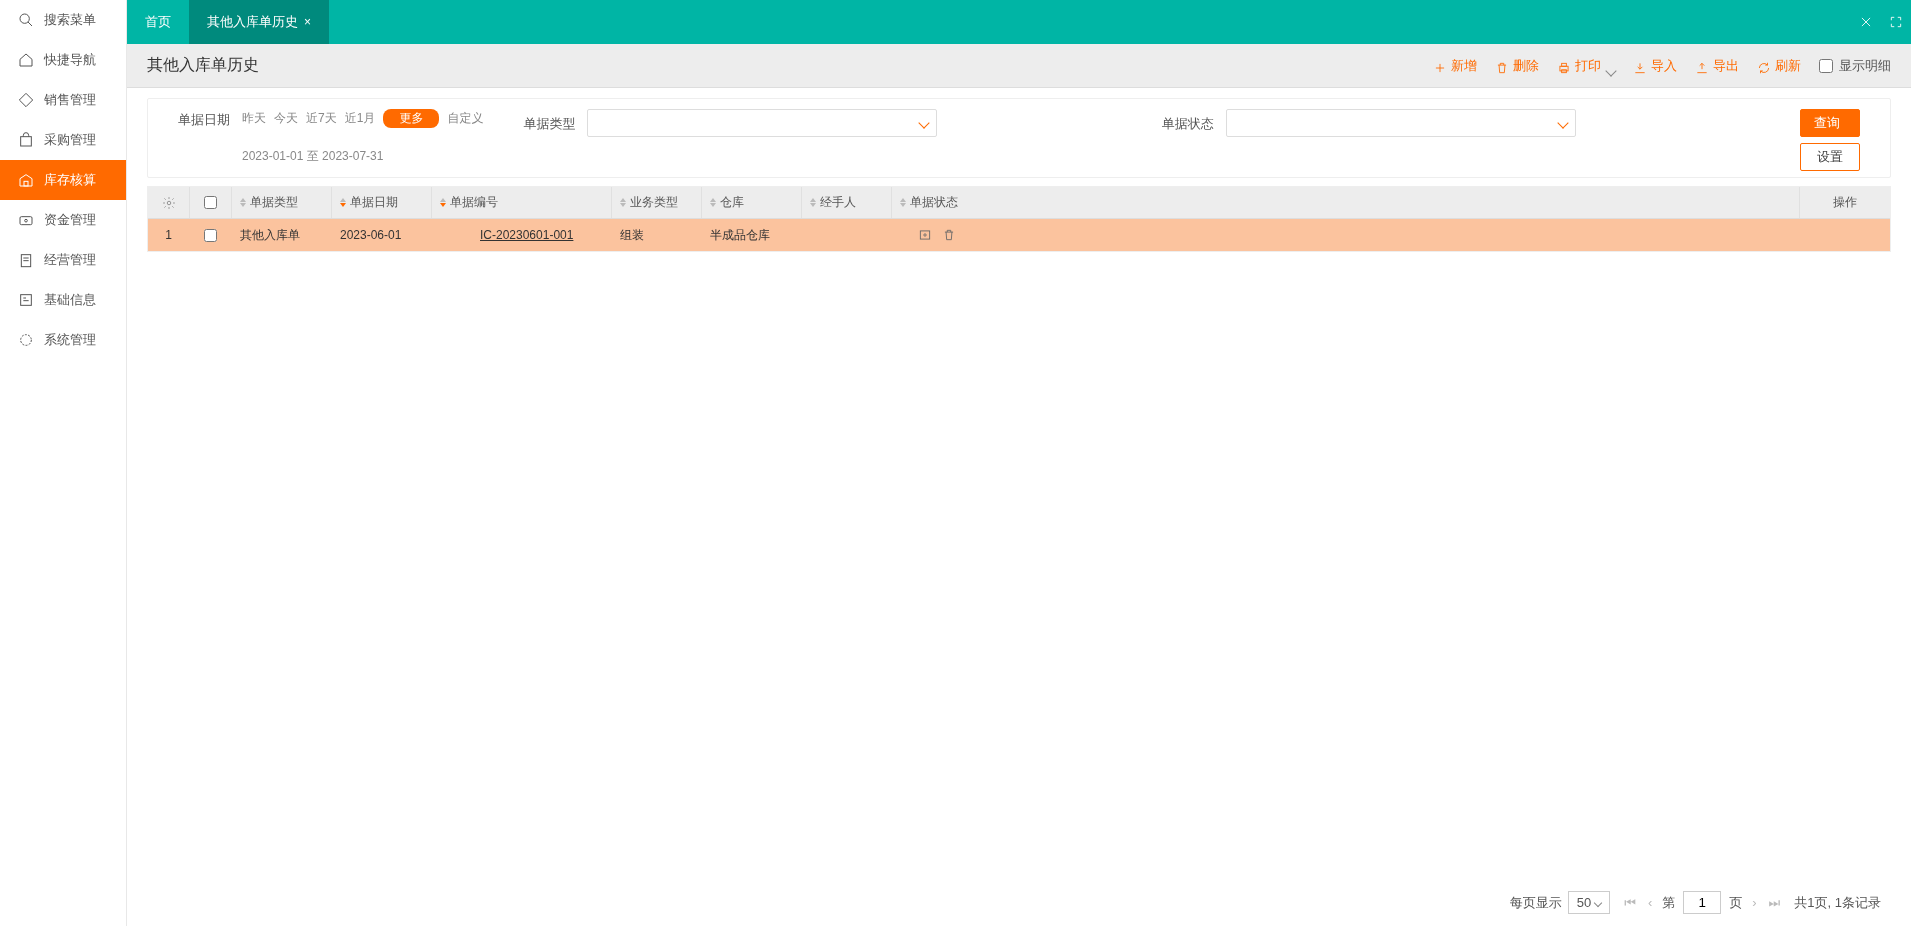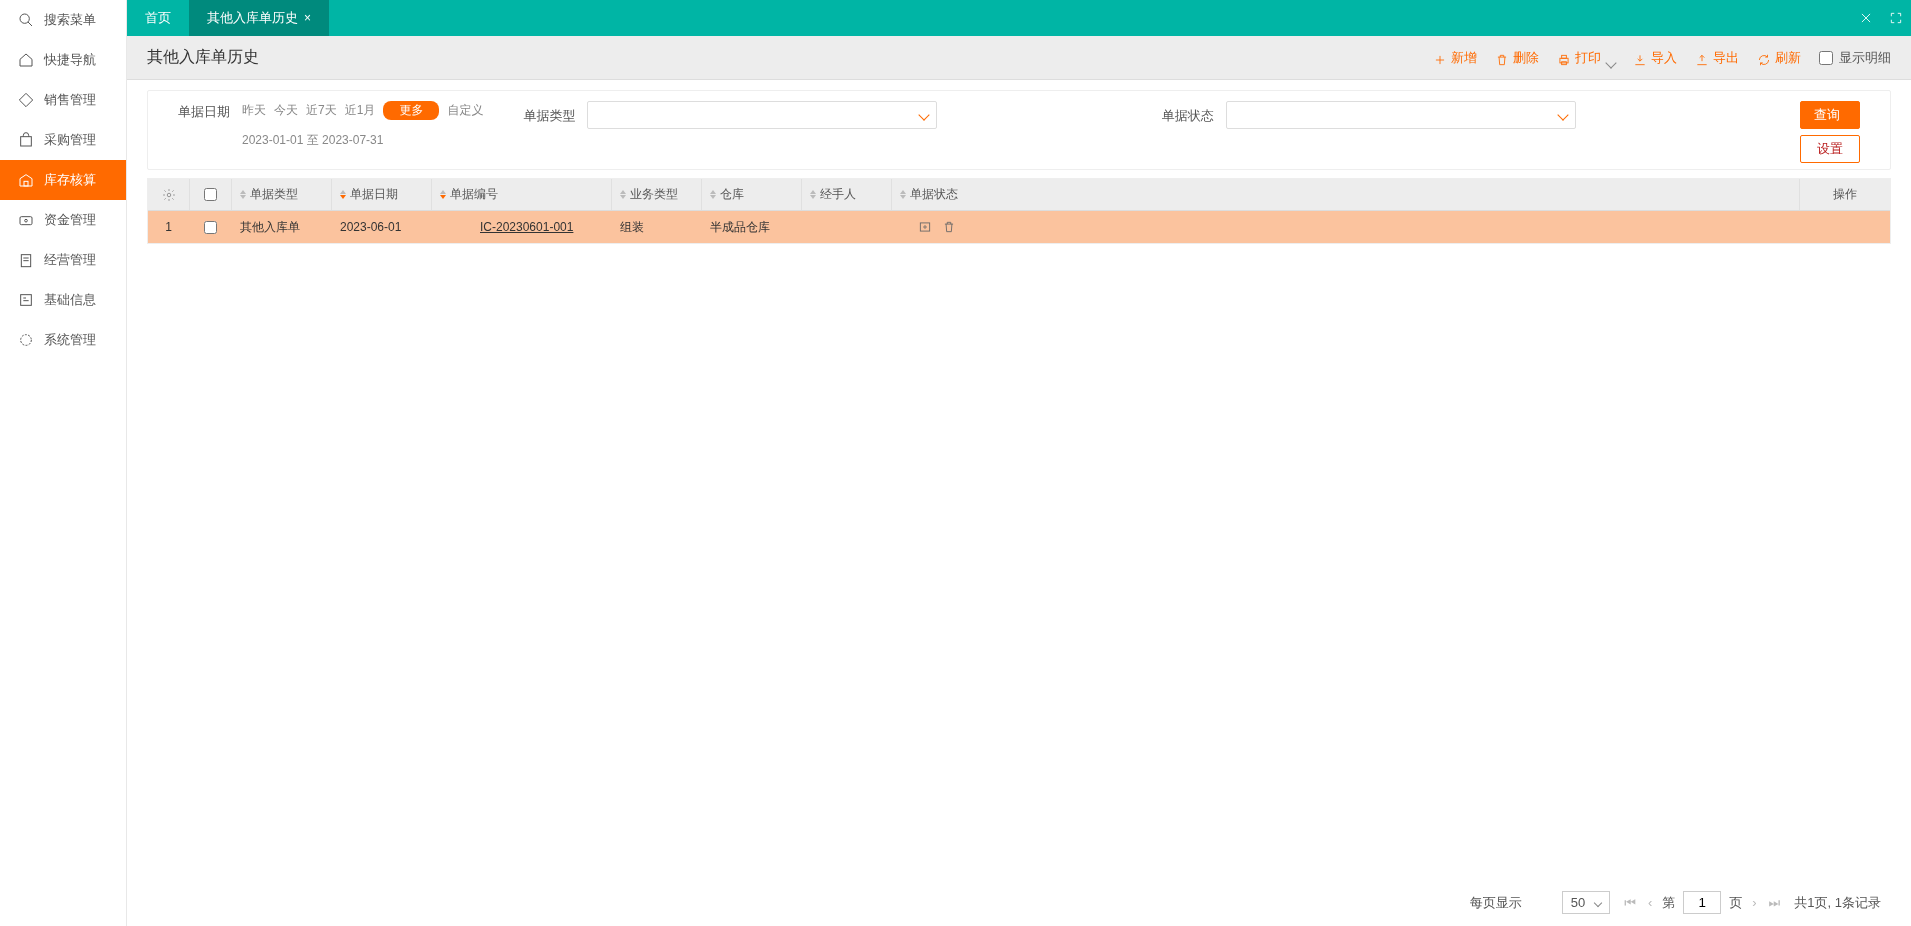--- a/index.html
+++ b/index.html
@@ -11,21 +11,21 @@
     .sidebar { width: 127px; background: #fff; border-right: 1px solid #e8e8e8; flex-shrink: 0; }
     .sidebar-item { display: flex; align-items: center; height: 40px; padding: 0 18px; cursor: pointer; color: #555; gap: 10px; }
     .sidebar-item.active { background: #ff6a00; color: #fff; }
     .sidebar-item .icon { width: 16px; height: 16px; display: inline-flex; align-items: center; justify-content: center; }
     .sidebar-item svg { width: 16px; height: 16px; stroke: currentColor; fill: none; stroke-width: 1.5; }
     
     
     .main { flex: 1; display: flex; flex-direction: column; min-width: 0; }
     
     
-    .tabbar { height: 36px; background: #00b5a5; display: flex; align-items: stretch; color: #fff; }
+    .tabbar { height: 44px; background: #00b5a5; display: flex; align-items: stretch; color: #fff; }
     .tab { display: flex; align-items: center; padding: 0 18px; cursor: pointer; font-size: 13px; gap: 6px; }
     .tab.home { background: #00b5a5; }
     .tab.active { background: #008a7d; }
     .tab .close { font-size: 12px; cursor: pointer; }
     .tabbar-spacer { flex: 1; }
     .tabbar-btn { width: 30px; display: flex; align-items: center; justify-content: center; cursor: pointer; }
     .tabbar-btn svg { width: 14px; height: 14px; stroke: #fff; fill: none; stroke-width: 1.5; }
     
     
     .page-header { height: 44px; background: #ededed; display: flex; align-items: center; padding: 0 20px; justify-content: space-between; border-bottom: 1px solid #ddd; }
@@ -35,33 +35,33 @@
     .header-action svg { width: 14px; height: 14px; stroke: #ff6a00; fill: none; stroke-width: 1.5; }
     .header-action .caret { width: 8px; height: 8px; border-left: 1.5px solid #888; border-bottom: 1.5px solid #888; transform: rotate(-45deg); margin-left: 2px; }
     .header-checkbox { display: flex; align-items: center; gap: 6px; color: #555; }
     .header-checkbox input { width: 14px; height: 14px; }
     
     
     .filter-panel { background: #fff; margin: 10px 20px 0 20px; border: 1px solid #eee; border-radius: 2px; }
     .filter-row { display: flex; padding: 10px 30px 6px 30px; gap: 40px; align-items: flex-start; }
     .filter-group { display: flex; align-items: flex-start; gap: 12px; }
     .filter-label { color: #555; padding-top: 2px; white-space: nowrap; }
-    .date-shortcuts { display: flex; flex-direction: column; gap: 12px; }
+    .date-shortcuts { display: flex; flex-direction: column; gap: 20px; }
     .shortcuts-line { display: flex; gap: 8px; align-items: center; }
     .shortcut { color: #888; cursor: pointer; font-size: 12px; }
     .shortcut.active { background: #ff6a00; color: #fff; padding: 1px 16px; border-radius: 8px; }
     .date-range { color: #888; font-size: 12px; }
     .filter-select { flex: 1; }
     .select-wrap { display: flex; align-items: center; gap: 12px; }
     .select-box { border: 1px solid #ddd; height: 28px; border-radius: 2px; display: flex; align-items: center; justify-content: space-between; padding: 0 8px; cursor: pointer; min-width: 350px; }
     .select-box .caret { width: 8px; height: 8px; border-left: 1.5px solid #ff6a00; border-bottom: 1.5px solid #ff6a00; transform: rotate(-45deg); }
     .filter-buttons { display: flex; flex-direction: column; gap: 6px; margin-left: auto; }
     .btn { padding: 4px 16px; border-radius: 2px; cursor: pointer; font-size: 13px; text-align: center; }
     .btn-primary { background: #ff6a00; color: #fff; border: 1px solid #ff6a00; padding-left: 10px; }
-    .btn-outline { background: #fff; color: #b91c1c; border: 1px solid #ff6a00; }
+    .btn-outline { background: #fff; color: #404040; border: 1px solid #ff6a00; }
     .expand-bar { text-align: center; padding: 4px 0; color: #777; cursor: pointer; font-size: 12px; background: #f5f5f5; border-top: 1px solid #eee; display: flex; justify-content: center; align-items: center; gap: 4px; width: 100px; margin: 0 auto; border-radius: 0 0 4px 4px; position: relative; top: 0; }
     .expand-wrap { display: flex; justify-content: center; margin-top: -1px; }
     .expand-bar .caret-down { width: 6px; height: 6px; border-left: 1.5px solid #888; border-bottom: 1.5px solid #888; transform: rotate(-45deg); }
     
     
     .table-wrap { margin: 8px 20px 0 20px; border: 1px solid #eee; }
     .table-header { display: flex; background: #ededed; height: 32px; align-items: center; border-bottom: 1px solid #ddd; }
     .th, .td { padding: 0 8px; display: flex; align-items: center; height: 100%; border-right: 1px solid #e0e0e0; }
     .th { color: #555; font-size: 12px; gap: 4px; }
     .th .sort { display: inline-flex; flex-direction: column; line-height: 4px; color: #bbb; gap: 1px; }
@@ -86,21 +86,21 @@
     .status-badge { background: #d6d6d6; color: #666; padding: 2px 6px; border-radius: 2px; font-size: 11px; }
     .row-ops { display: flex; gap: 10px; }
     .row-ops svg { width: 14px; height: 14px; stroke: #666; fill: none; stroke-width: 1.5; cursor: pointer; }
     
     
     .summary-row { margin: 0 20px; background: #fdf3d9; height: 32px; display: flex; align-items: center; padding: 0 16px; color: #555; font-size: 13px; border: 1px solid #eee; border-top: none; position: absolute; bottom: 56px; left: 0; right: 0; }
     
     
     .pagination { position: absolute; bottom: 12px; right: 30px; display: flex; align-items: center; gap: 12px; color: #555; font-size: 13px; }
     .page-size { display: flex; align-items: center; gap: 6px; }
-    .page-size-box { border: 1px solid #ccc; padding: 3px 8px; display: flex; align-items: center; gap: 10px; cursor: pointer; margin-left: 34px; }
+    .page-size-box { border: 1px solid #ccc; padding: 3px 8px; display: flex; align-items: center; gap: 4px; cursor: pointer; }
     .page-size-box .caret { width: 6px; height: 6px; border-left: 1.5px solid #888; border-bottom: 1.5px solid #888; transform: rotate(-45deg); }
     .page-nav { display: flex; align-items: center; gap: 8px; }
     .page-btn { color: #bbb; cursor: pointer; padding: 2px; }
     .page-input { width: 38px; border: 1px solid #ccc; text-align: center; padding: 3px 2px; }
     
     .content-area { position: relative; flex: 1; }
     
     input[type=checkbox] { cursor: pointer; }
   </style>
 </head>

